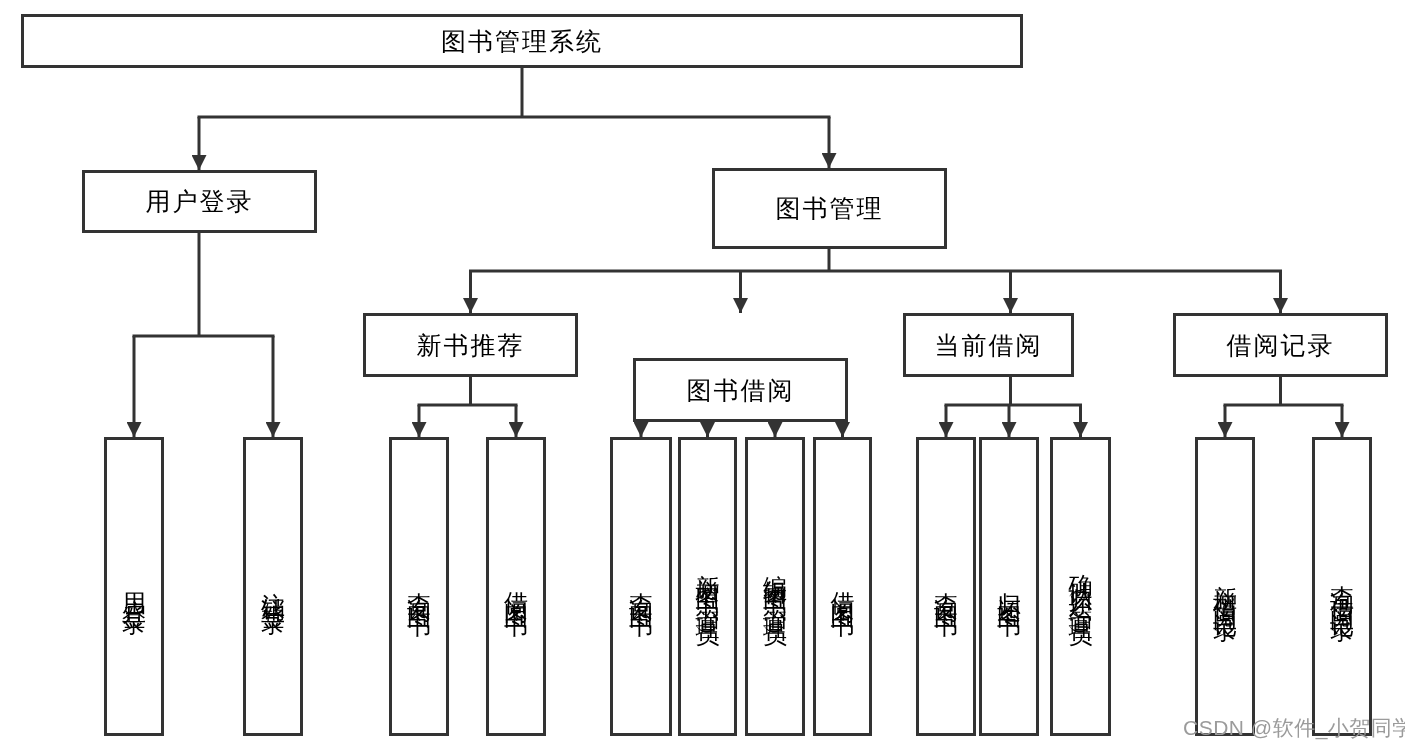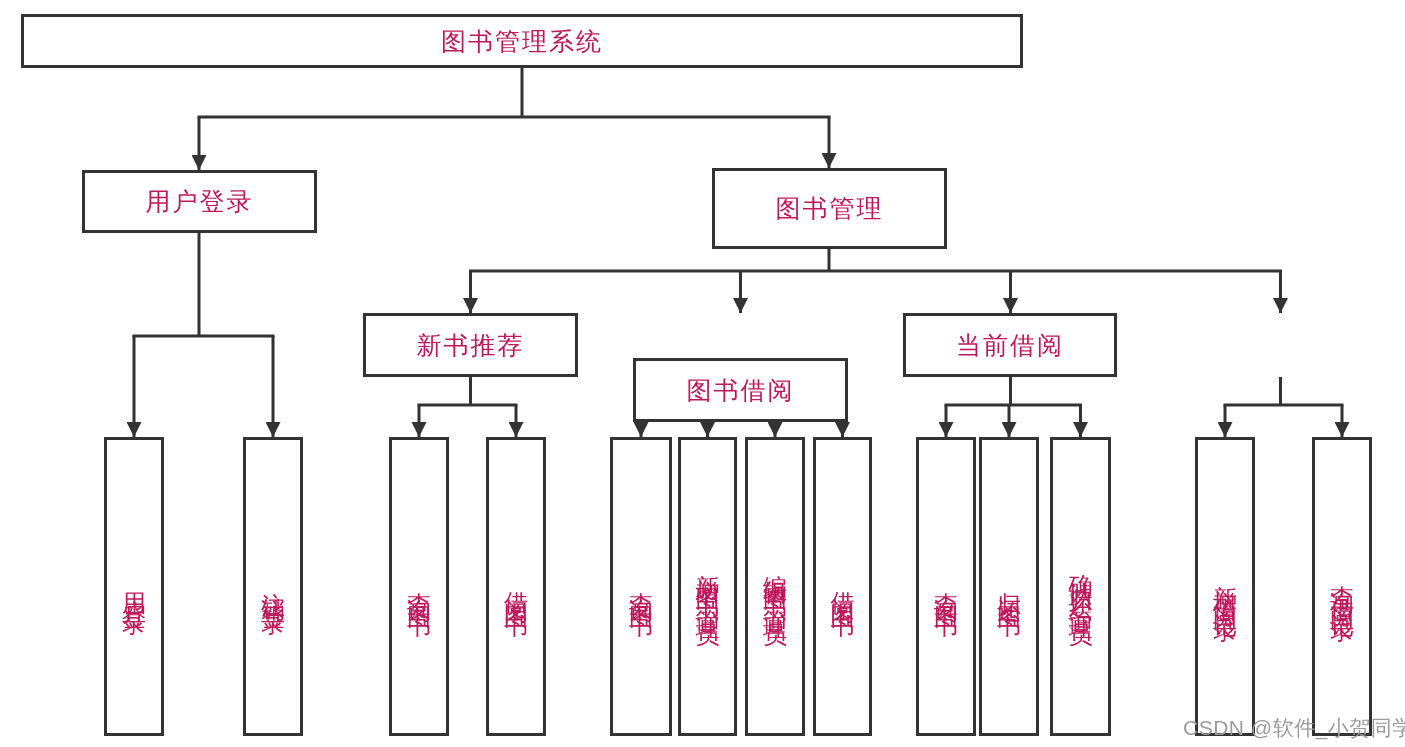--- a/index.html
+++ b/index.html
@@ -3,21 +3,21 @@
 <meta charset="utf-8">
 <style>
   html, body { margin:0; padding:0; background:#ffffff; }
   body { font-family:"Liberation Sans", sans-serif; }
   .stage { position:relative; width:1405px; height:747px; background:#ffffff; overflow:hidden; }
   svg.connectors { position:absolute; left:0; top:0; z-index:1; }
   .node {
     position:absolute; box-sizing:border-box;
     border:3px solid #333333; background:#ffffff;
     display:flex; align-items:center; justify-content:center;
-    color:#be185d; z-index:2;
+    color:#000000; z-index:2;
   }
   .h-node .label { font-size:25px; letter-spacing:2px; white-space:nowrap; }
   .v-node .label {
     writing-mode:vertical-rl; text-orientation:mixed;
     font-size:24px; letter-spacing:7px; line-height:1;
   }
   .watermark {
     position:absolute; left:1183px; top:714px; z-index:3;
     font-size:21px; color:#9b9b9b; letter-spacing:0.5px; white-space:nowrap;
   }
@@ -92,22 +92,25 @@
   <div class="node h-node" style="left:712px; top:168px; width:235px; height:81px;">
     <span class="label">图书管理</span>
   </div>
 
   <div class="node h-node" style="left:363px; top:313px; width:215px; height:64px;justify-content:center;">
     <span class="label">新书推荐</span>
   </div>
   <div class="node h-node" style="left:633px; top:313px; width:215px; height:64px;margin-top:45px;">
     <span class="label">图书借阅</span>
   </div>
-  <div class="node h-node" style="left:903px; top:313px; width:214px; height:64px;">
+  <div class="node h-node" style="left:903px; top:313px; width:171px; height:64px;">
     <span class="label">当前借阅</span>
+  </div>
+  <div class="node h-node" style="left:1173px; top:313px; width:215px; height:64px;">
+    <span class="label">借阅记录</span>
   </div>
 
   <div class="node v-node" style="left:104px; top:437px; width:60px; height:299px;">
     <span class="label">用户登录</span>
   </div>
   <div class="node v-node" style="left:243px; top:437px; width:60px; height:299px;">
     <span class="label">注销登录</span>
   </div>
 
   <div class="node v-node" style="left:389px; top:437px; width:60px; height:299px;">

